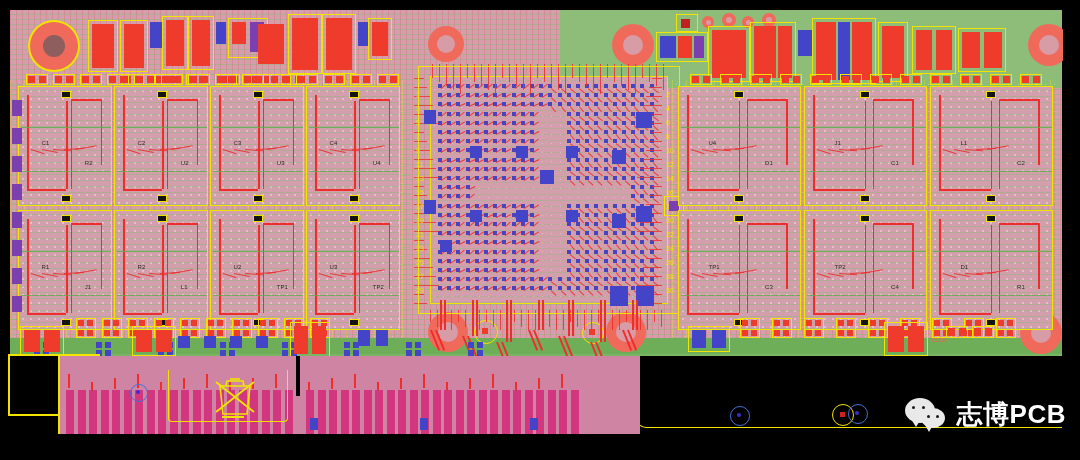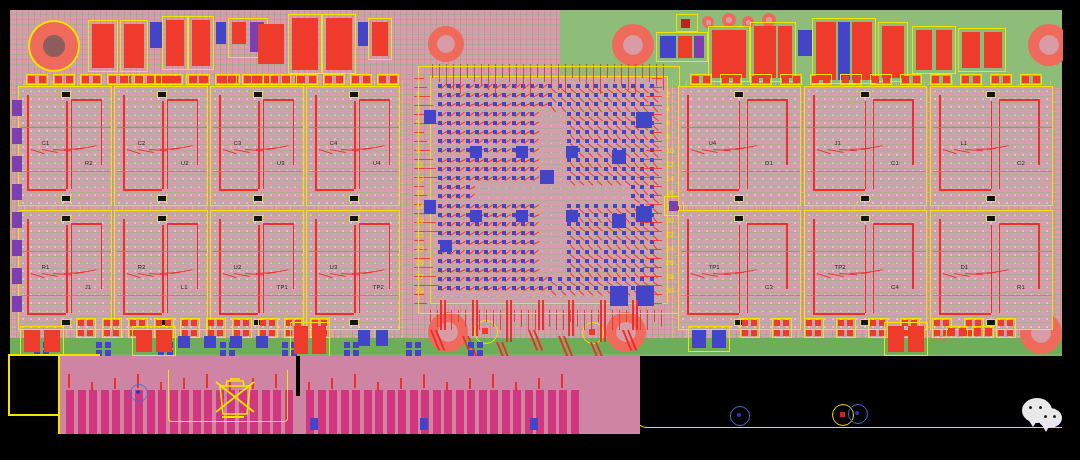--- a/index.html
+++ b/index.html
@@ -1952,20 +1952,21 @@
     <div class="wechat">
       <div class="b1"></div>
         <div class="t1"></div>
       <div class="d" style="left:7px;top:8px;"></div>
       <div class="d" style="left:17px;top:8px;"></div>
       <div class="b2"></div>
         <div class="t2"></div>
       <div class="d" style="left:22px;top:17px;background:#1a1a1a;"></div>
       <div class="d" style="left:31px;top:17px;background:#1a1a1a;"></div>
     </div>
+    <span id="wm-text">志博PCB</span>
   </div>
 
 <div class="pad-purple" style="position: absolute; left: 12px; top: 100px; width: 10px; height: 16px;"></div>
     <div class="pad-purple" style="position: absolute; left: 12px; top: 128px; width: 10px; height: 16px;"></div>
     <div class="pad-purple" style="position: absolute; left: 12px; top: 156px; width: 10px; height: 16px;"></div>
     <div class="pad-purple" style="position: absolute; left: 12px; top: 184px; width: 10px; height: 16px;"></div>
     <div class="pad-purple" style="position: absolute; left: 12px; top: 212px; width: 10px; height: 16px;"></div>
     <div class="pad-purple" style="position: absolute; left: 12px; top: 240px; width: 10px; height: 16px;"></div>
     <div class="pad-purple" style="position: absolute; left: 12px; top: 268px; width: 10px; height: 16px;"></div>
     <div class="pad-purple" style="position: absolute; left: 12px; top: 296px; width: 10px; height: 16px;"></div>

